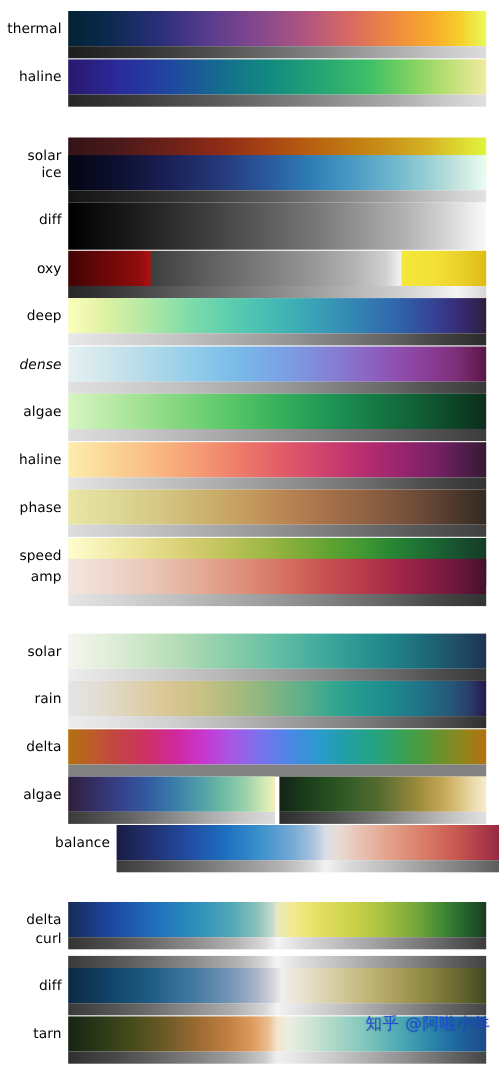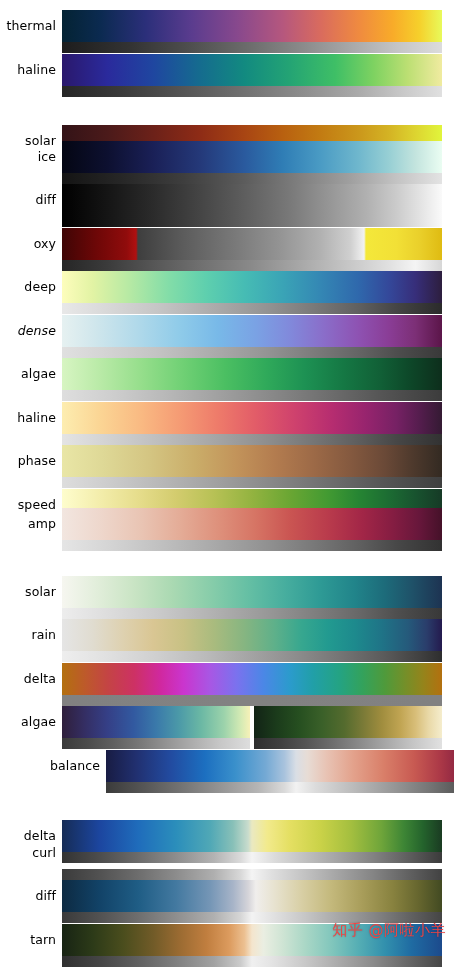--- a/index.html
+++ b/index.html
@@ -75,21 +75,21 @@
     width: 188px;
   }
   .cmap-strip.tall {
     height: 43px;
   }
   .watermark {
     position: absolute;
     right: 8px;
     bottom: 28px;
     font-size: 15px;
-    color: #ef4444;
+    color: #1d4ed8;
     font-family: "DejaVu Sans", sans-serif;
     letter-spacing: 0.5px;
     text-shadow: 0 0 2px rgba(0,0,0,0.25);
     white-space: nowrap;
   }
 </style>
 </head>
 <body>
 
 <div id="figure">

